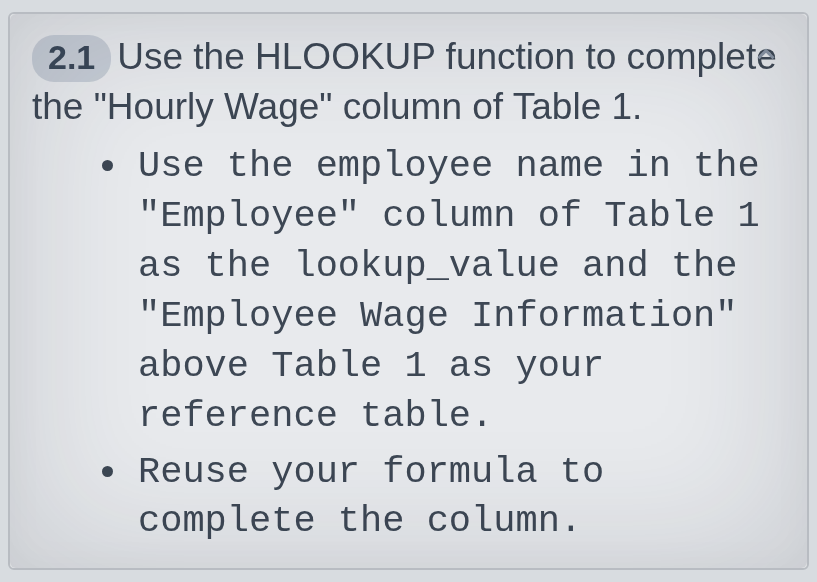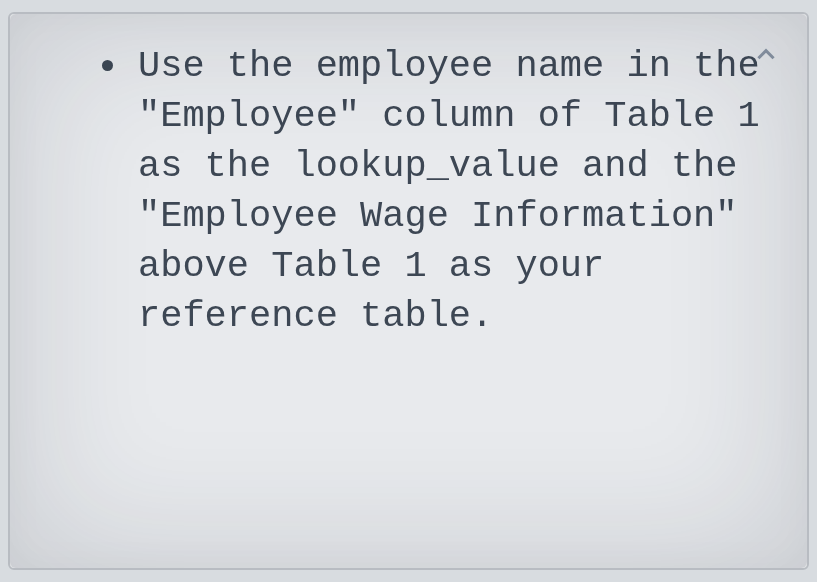--- a/index.html
+++ b/index.html
@@ -92,19 +92,24 @@
 </head>
 <body>
 
 <div class="card">
   <div class="collapse-icon">
     <svg viewBox="0 0 24 24">
         <polyline points="5 15 12 8 19 15"></polyline>
       </svg>
   </div>
 
+  <div class="qtext">
+    <span class="qnum">2.1</span><span>Use the HLOOKUP function</span>
+    <span>to complete the "Hourly Wage" column of Table 1.</span>
+  </div>
 
   <ul class="bullets">
     <li><span>Use the employee name in the "Employee" column of Table 1 as the lookup_value and the "Employee Wage Information" above Table 1 as your reference table.</span></li>
+    <li><span>Reuse your formula to complete the column.</span></li>
   </ul>
 
   <div class="vignette"></div>
 </div>
 
 </body></html>

